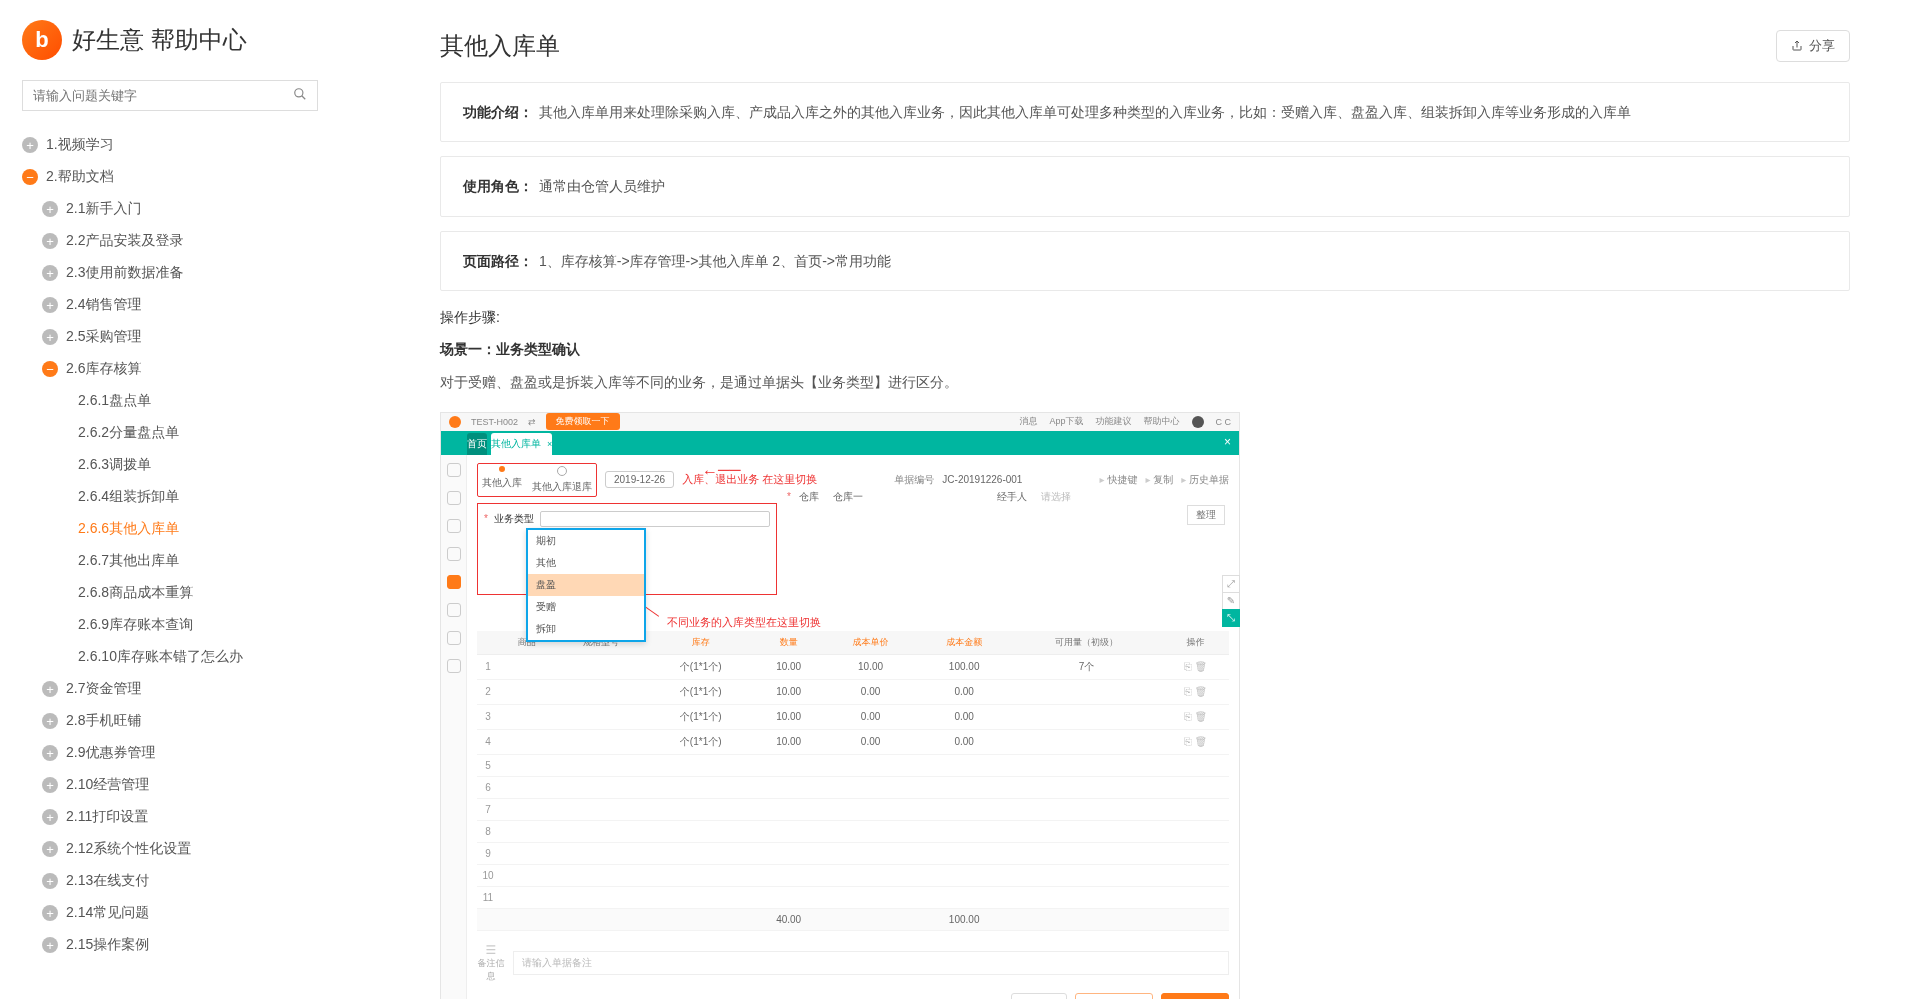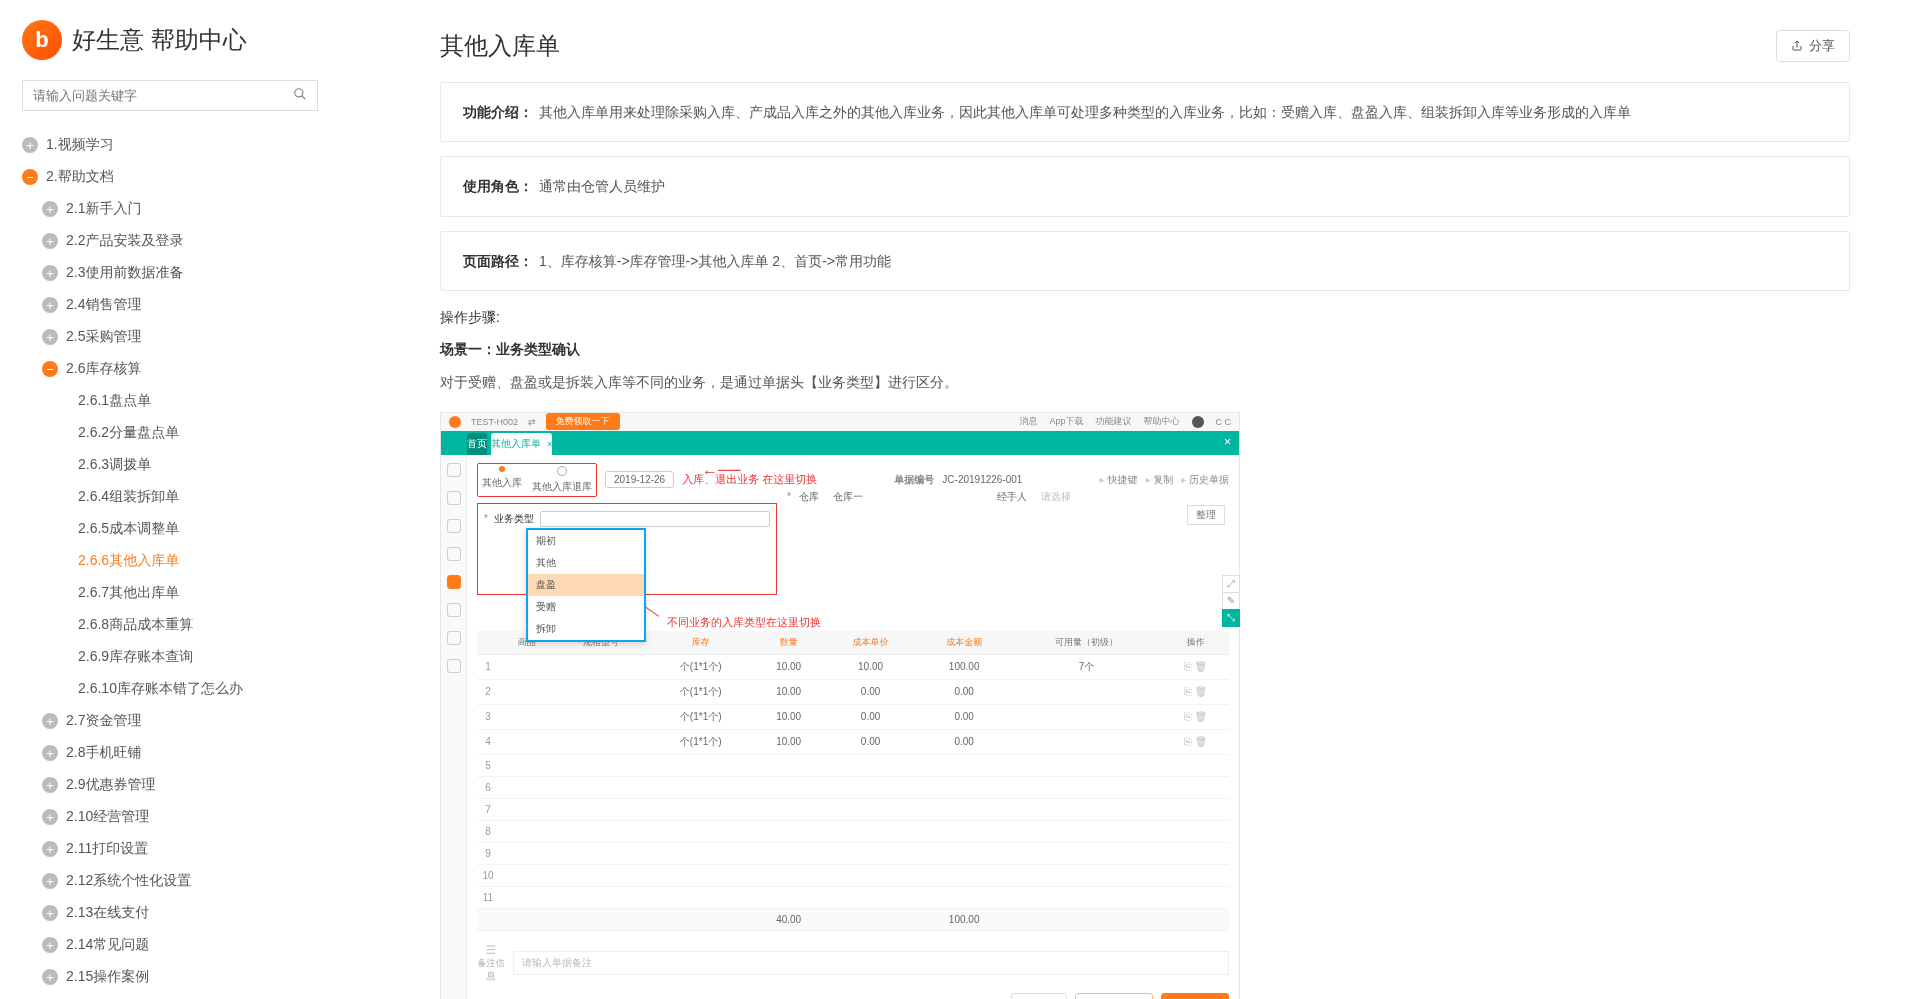--- a/index.html
+++ b/index.html
@@ -146,23 +146,20 @@
         </li>
         <li class="l3">
           <span>2.6.2分量盘点单</span>
         </li>
         <li class="l3">
           <span>2.6.3调拨单</span>
         </li>
         <li class="l3">
           <span>2.6.4组装拆卸单</span>
         </li>
-        <li class="l3">
-          <span>2.6.5成本调整单</span>
-        </li>
         <li class="l3 active">
           <span>2.6.6其他入库单</span>
         </li>
         <li class="l3">
           <span>2.6.7其他出库单</span>
         </li>
         <li class="l3">
           <span>2.6.8商品成本重算</span>
         </li>
         <li class="l3">
@@ -284,21 +281,21 @@
                   <span>其他入库</span>
                 </span>
               <span class="radio">
                   <span class="r"></span>
                   <span>其他入库退库</span>
                 </span>
             </span>
             <span class="date-pill">2019-12-26</span>
             <span class="annot">入库、退出业务 在这里切换</span>
             <span class="arrow" style="left:235px;top:6px;">←──</span>
-            <span style="margin-left:auto;color:#888;font-weight:bold;">单据编号</span>
+            <span style="margin-left:auto;color:#888;">单据编号</span>
             <span>JC-20191226-001</span>
             <div class="link-grp">
               <span>快捷键</span>
               <span>复制</span>
               <span>历史单据</span>
             </div>
           </div>
 
           <div class="filters">
             <div class="filter-line">

